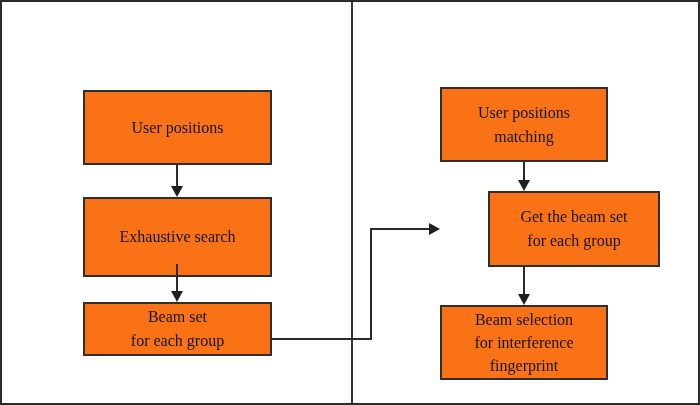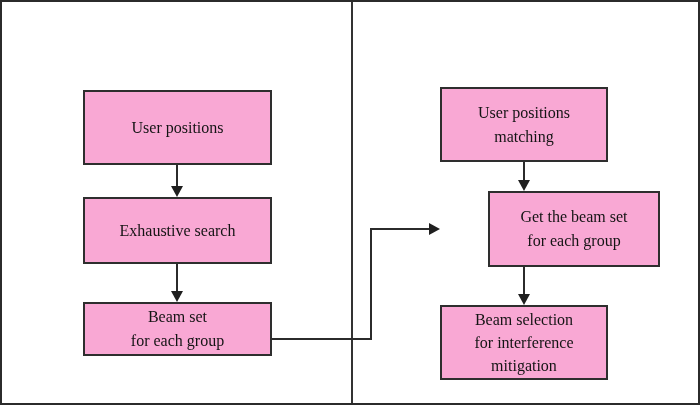--- a/index.html
+++ b/index.html
@@ -34,33 +34,33 @@
     line-height: 21px;
     color: #141414;
     white-space: pre-line;
   }
   #phase1-title { left: 0px;   width: 350px; }
   #phase2-title { left: 352px; width: 346px; }
   .flow-box {
     position: absolute;
     box-sizing: border-box;
     border: 2px solid #2e2e2e;
-    background: #f9a8d4;
+    background: #f97316;
     display: flex;
     align-items: center;
     justify-content: center;
     text-align: center;
     font-size: 16px;
     line-height: 24px;
     color: #141414;
     white-space: pre-line;
   }
   
   #box-l1 { left: 81px;  top: 88px;  width: 189px; height: 75px; }
-  #box-l2 { left: 81px;  top: 195px; width: 189px; height: 67px; }
+  #box-l2 { left: 81px;  top: 195px; width: 189px; height: 80px; }
   #box-l3 { left: 81px;  top: 300px; width: 189px; height: 54px; text-align: center; }
   
   #box-r1 { left: 438px; top: 85px;  width: 168px; height: 75px; }
   #box-r2 { left: 438px; top: 189px; width: 172px; height: 76px; margin-left: 48px; }
   #box-r3 { left: 438px; top: 303px; width: 168px; height: 75px; line-height: 23px; }
 
   .line {
     position: absolute;
     background: #2b2b2b;
   }
@@ -113,21 +113,21 @@
 for each group</div>
 
   <div class="flow-box" id="box-r1">User positions
 matching</div>
 
   <div class="flow-box" id="box-r2">Get the beam set
 for each group</div>
 
   <div class="flow-box" id="box-r3">Beam selection
 for interference
-mitigation</div>
+fingerprint</div>
 
   <div class="line" id="arrow-l1-line"></div>
   <div class="arrowhead-down" id="arrow-l1-head"></div>
 
   <div class="line" id="arrow-l2-line"></div>
   <div class="arrowhead-down" id="arrow-l2-head"></div>
 
   <div class="line" id="arrow-r1-line"></div>
   <div class="arrowhead-down" id="arrow-r1-head"></div>
 

